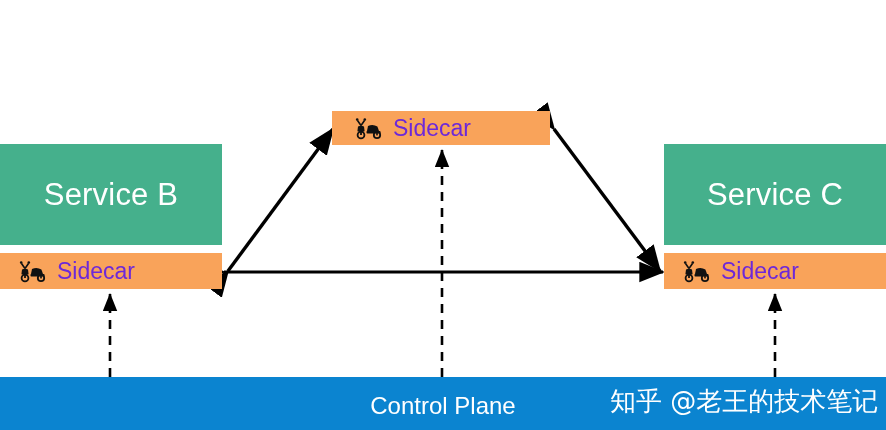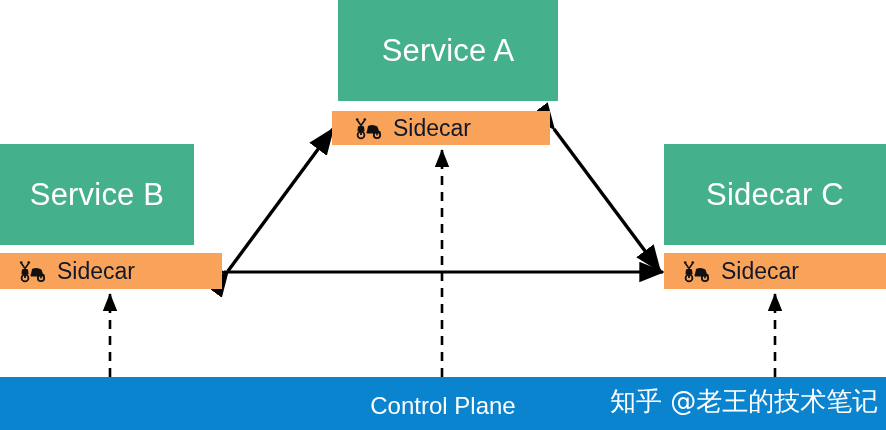--- a/index.html
+++ b/index.html
@@ -46,21 +46,21 @@
     display: flex;
     align-items: center;
     justify-content: flex-start;
   }
   .sidecar-inner {
     display: flex;
     align-items: center;
     gap: 9px;
   }
   .sidecar-label {
-    color: #0f172a;
+    color: #6d28d9;
     font-size: 23px;
     font-weight: 400;
     line-height: 1;
     white-space: nowrap;
   }
   .sc-icon {
     display: block;
     width: 30px;
     height: 24px;
     flex: 0 0 auto;
@@ -119,42 +119,39 @@
     
     <line x1="110" y1="377" x2="110" y2="294" stroke="#000000" stroke-width="2.6" stroke-dasharray="9,7" marker-end="url(#ahd)"></line>
 
     
     <line x1="442" y1="377" x2="442" y2="150" stroke="#000000" stroke-width="2.6" stroke-dasharray="9,7" marker-end="url(#ahd)"></line>
 
     
     <line x1="775" y1="377" x2="775" y2="294" stroke="#000000" stroke-width="2.6" stroke-dasharray="9,7" marker-end="url(#ahd)"></line>
   </svg>
 
-  <div class="box service-box" style="left:338px; top:0px; width:220px; height:101px;">
-    <span class="service-label">Service A</span>
-  </div>
   <div class="box sidecar-box" style="left:332px; top:111px; width:218px; height:34px; padding-left:22px;">
     <span class="sidecar-inner">
       <svg class="sc-icon" viewBox="0 0 30 24">
         <circle cx="7" cy="19" r="3.4" fill="none" stroke="#111" stroke-width="1.8"></circle>
         <circle cx="23" cy="19" r="3.2" fill="none" stroke="#111" stroke-width="1.8"></circle>
         <path d="M3.5 4.5 L7 9.5 M10.5 4.5 L7 9.5" stroke="#111" stroke-width="1.6" fill="none"></path>
         <circle cx="3.2" cy="3.6" r="1.3" fill="#111"></circle>
         <circle cx="10.8" cy="3.6" r="1.3" fill="#111"></circle>
         <path d="M4 10.5 q3 -1.5 6 0 l0.6 4.8 q-3.6 1.3 -7.2 0 z" fill="#111"></path>
         <rect x="6.1" y="14.5" width="1.8" height="4.5" fill="#111"></rect>
         <path d="M14 10 q5 -2.2 9.4 0.6 l1.6 4.4 -12 0 z" fill="#111"></path>
         <rect x="12.5" y="15" width="14" height="2.6" rx="0.8" fill="#111"></rect>
         <rect x="22.2" y="17" width="1.6" height="2.4" fill="#111"></rect>
       </svg>
       <span class="sidecar-label">Sidecar</span>
     </span>
   </div>
 
-  <div class="box service-box" style="left:0px; top:144px; width:194px; height:101px;">
+  <div class="box service-box" style="left:0px; top:144px; width:222px; height:101px;">
     <span class="service-label">Service B</span>
   </div>
   <div class="box sidecar-box" style="left:0px; top:253px; width:222px; height:36px; padding-left:18px;">
     <span class="sidecar-inner">
       <svg class="sc-icon" viewBox="0 0 30 24">
         <circle cx="7" cy="19" r="3.4" fill="none" stroke="#111" stroke-width="1.8"></circle>
         <circle cx="23" cy="19" r="3.2" fill="none" stroke="#111" stroke-width="1.8"></circle>
         <path d="M3.5 4.5 L7 9.5 M10.5 4.5 L7 9.5" stroke="#111" stroke-width="1.6" fill="none"></path>
         <circle cx="3.2" cy="3.6" r="1.3" fill="#111"></circle>
         <circle cx="10.8" cy="3.6" r="1.3" fill="#111"></circle>
@@ -162,21 +159,21 @@
         <rect x="6.1" y="14.5" width="1.8" height="4.5" fill="#111"></rect>
         <path d="M14 10 q5 -2.2 9.4 0.6 l1.6 4.4 -12 0 z" fill="#111"></path>
         <rect x="12.5" y="15" width="14" height="2.6" rx="0.8" fill="#111"></rect>
         <rect x="22.2" y="17" width="1.6" height="2.4" fill="#111"></rect>
       </svg>
       <span class="sidecar-label">Sidecar</span>
     </span>
   </div>
 
   <div class="box service-box" style="left:664px; top:144px; width:222px; height:101px;">
-    <span class="service-label">Sidecar C</span>
+    <span class="service-label">Service C</span>
   </div>
   <div class="box sidecar-box" style="left:664px; top:253px; width:222px; height:36px; padding-left:18px;">
     <span class="sidecar-inner">
       <svg class="sc-icon" viewBox="0 0 30 24">
         <circle cx="7" cy="19" r="3.4" fill="none" stroke="#111" stroke-width="1.8"></circle>
         <circle cx="23" cy="19" r="3.2" fill="none" stroke="#111" stroke-width="1.8"></circle>
         <path d="M3.5 4.5 L7 9.5 M10.5 4.5 L7 9.5" stroke="#111" stroke-width="1.6" fill="none"></path>
         <circle cx="3.2" cy="3.6" r="1.3" fill="#111"></circle>
         <circle cx="10.8" cy="3.6" r="1.3" fill="#111"></circle>
         <path d="M4 10.5 q3 -1.5 6 0 l0.6 4.8 q-3.6 1.3 -7.2 0 z" fill="#111"></path>

